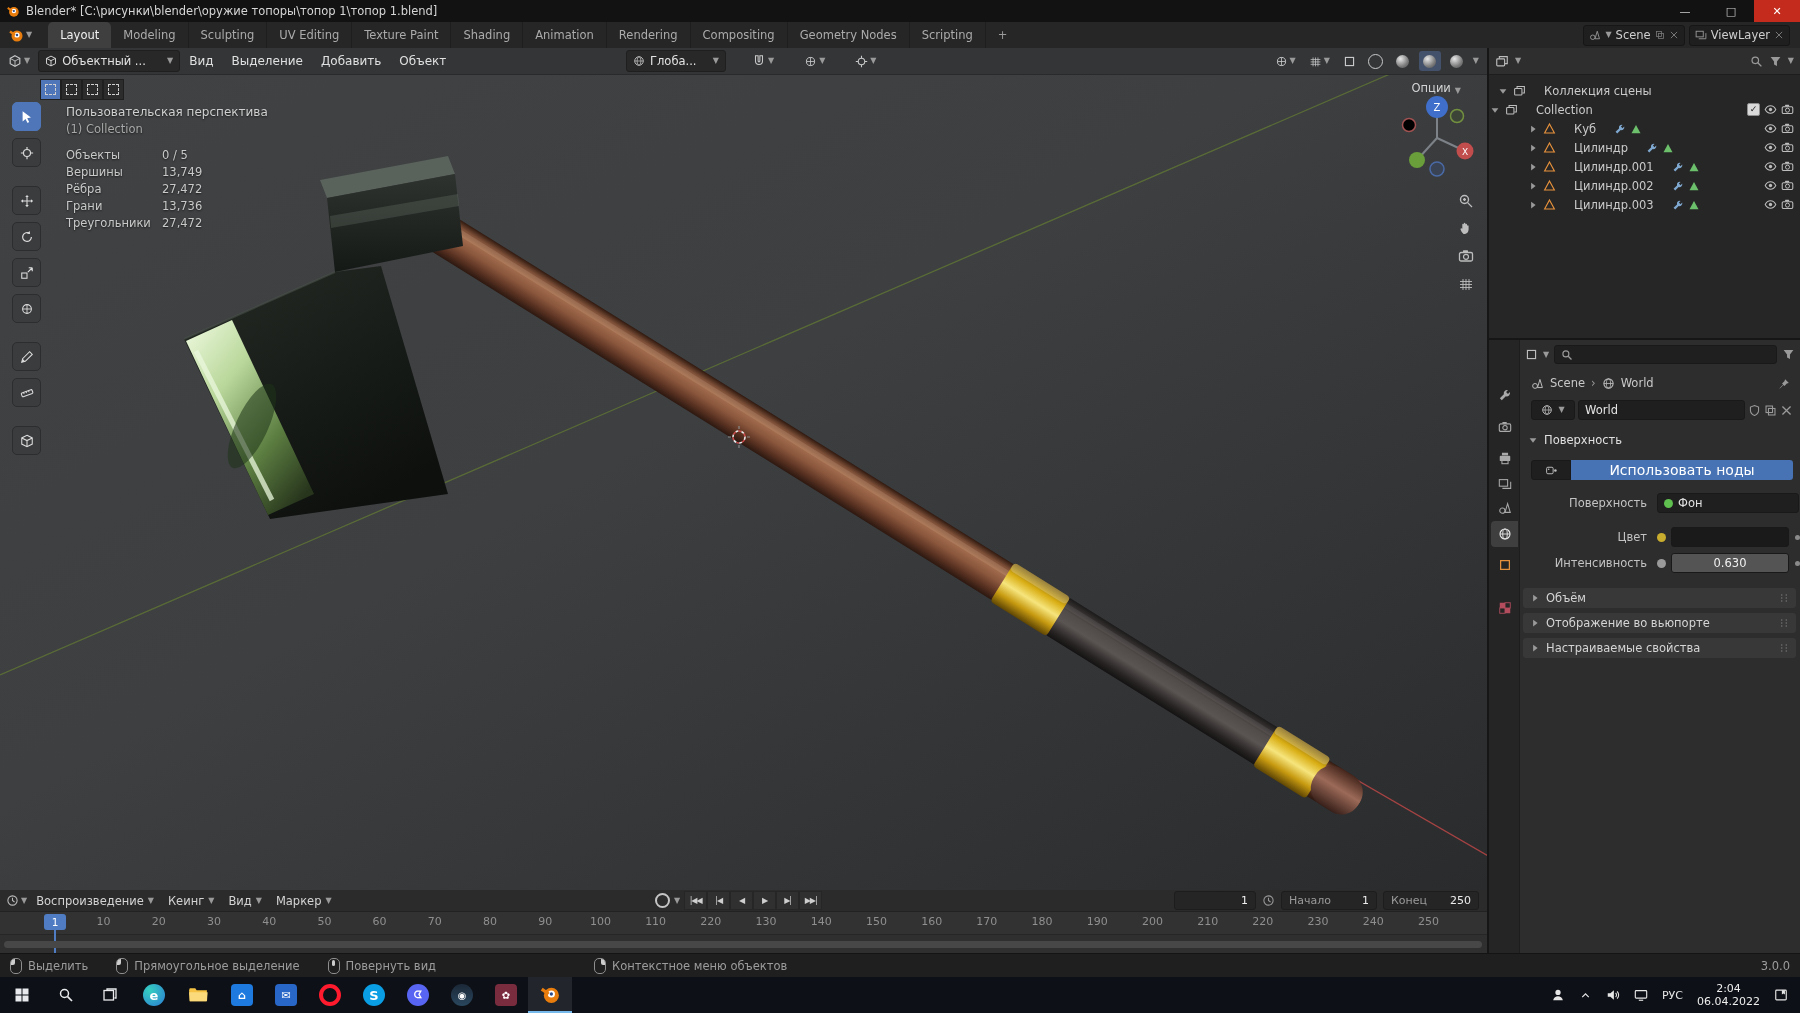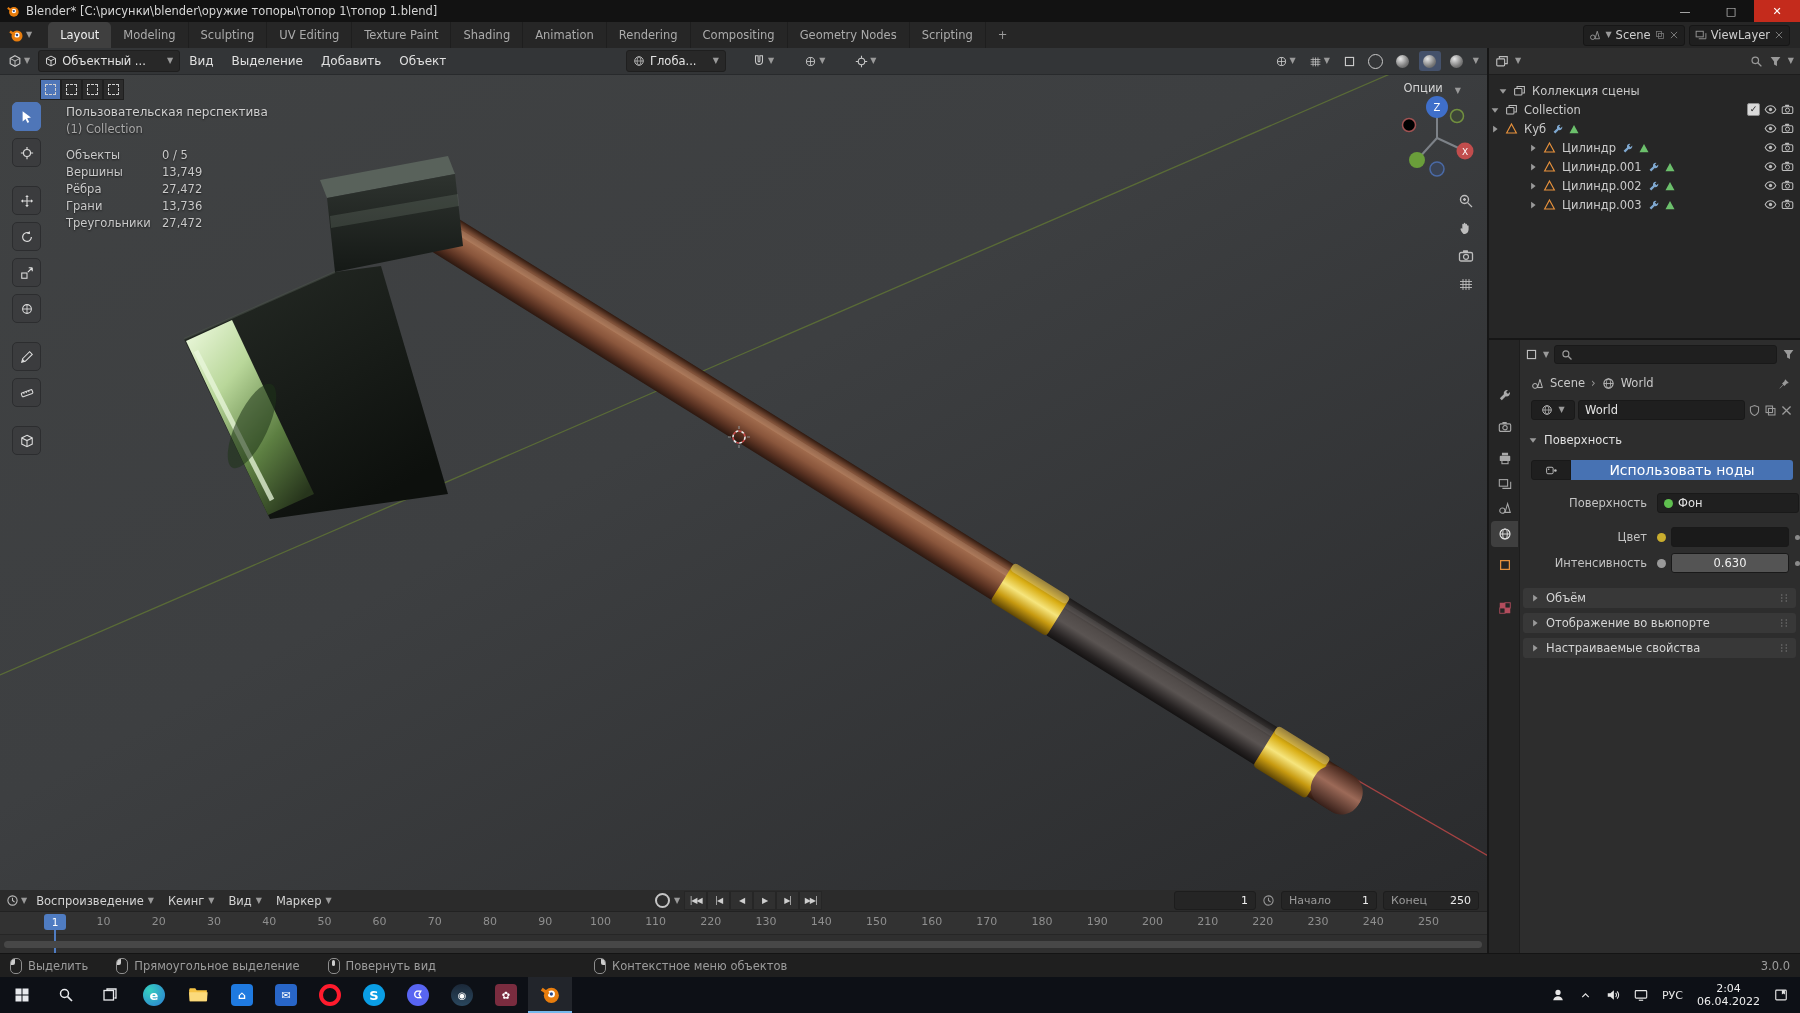--- a/index.html
+++ b/index.html
@@ -46,28 +46,28 @@
   .vp-info{position:absolute;left:66px;top:56px;z-index:3;text-shadow:0 1px 2px rgba(0,0,0,.6)}
   .vp-info .l1{font-size:12px;color:#d0d0d0;line-height:17px}
   .vp-info .l2{font-size:11.5px;color:#a8a8a8;line-height:17px;margin-bottom:9px}
   .stat-row{display:flex;font-size:11.5px;line-height:17px;color:#c9c9c9}
   .stat-row .sl{width:96px}
   
   .selmode{position:absolute;left:40px;top:31px;display:flex;z-index:4}
   .selmode .sm{width:19px;height:19px;background:#2c2c2c;border:1px solid #1f1f1f;display:flex;align-items:center;justify-content:center}
   .selmode .sm.active{background:#4f76b8}
   .dash-sq{width:9px;height:9px;border:1px dashed #cfcfcf}
-  .options-btn{position:absolute;right:26px;top:33px;z-index:4;font-size:11.5px;color:#d4d4d4;display:flex;gap:12px;align-items:flex-end}
+  .options-btn{position:absolute;right:26px;top:33px;z-index:4;font-size:11.5px;color:#d4d4d4;display:flex;gap:4px;align-items:flex-end}
   
   .side-ic{position:absolute;right:13px;display:flex;align-items:center;justify-content:center;color:#bdbdbd;z-index:4}
   
   .outliner{left:1489px;top:48px;width:311px;height:290px;background:#262626}
   .out-header{height:26px;background:#2e2e2e;display:flex;align-items:center;padding:0 6px;gap:6px;border-bottom:1px solid #1d1d1d}
   .out-row{height:19px;display:flex;align-items:center;gap:4px;font-size:11.5px;color:#cacaca;padding-right:6px}
-  .out-name{margin:0 2px}
+  .out-name{margin:0 14px}
   .obj-ic{color:#e8923c}.mod-ic{color:#7fa8d0}.data-ic{color:#6cc06c}
   .checkbox{width:11px;height:11px;border:1px solid #8f8f8f;border-radius:2px;background:#d9d9d9;color:#222;font-size:9px;line-height:10px;text-align:center}
   
   .props{left:1489px;top:340px;width:311px;height:613px;background:#2d2d2d}
   .ptabs{position:absolute;left:0;top:0;width:30px;height:613px;background:#252525;border-right:1px solid #1d1d1d}
   .ptab{position:absolute;left:2px;width:27px;height:26px;display:flex;align-items:center;justify-content:center;color:#a9a9a9}
   .ptab.active{background:#3f3f3f;border-radius:4px 0 0 4px;color:#e8e8e8}
   .pbody{position:absolute;left:30px;top:0;width:281px;height:613px;font-size:11.5px}
   .prow-label{color:#c3c3c3;text-align:right}
   .pfield{background:#1f1f1f;border:1px solid #191919;border-radius:3px;height:18px;display:flex;align-items:center;padding:0 6px;color:#e3e3e3;gap:5px}
@@ -709,21 +709,21 @@
         <span class="checkbox">✓</span>
         <svg class="ic i13 dim2">
             <use href="#ic-eye"></use>
           </svg>
         <svg class="ic i13 dim2">
             <use href="#ic-cam"></use>
           </svg>
       </div>
       <div>
 
-          <div class="out-row" style="">
+          <div class="out-row" style="padding-left:38px">
             <svg class="ic i12 dim">
               <use href="#ic-tria-r"></use>
             </svg>
             <svg class="ic i13 obj-ic">
               <use href="#ic-tri"></use>
             </svg>
             <span class="out-name">Куб</span>
             <svg class="ic i12 mod-ic">
               <use href="#ic-wrench"></use>
             </svg>

